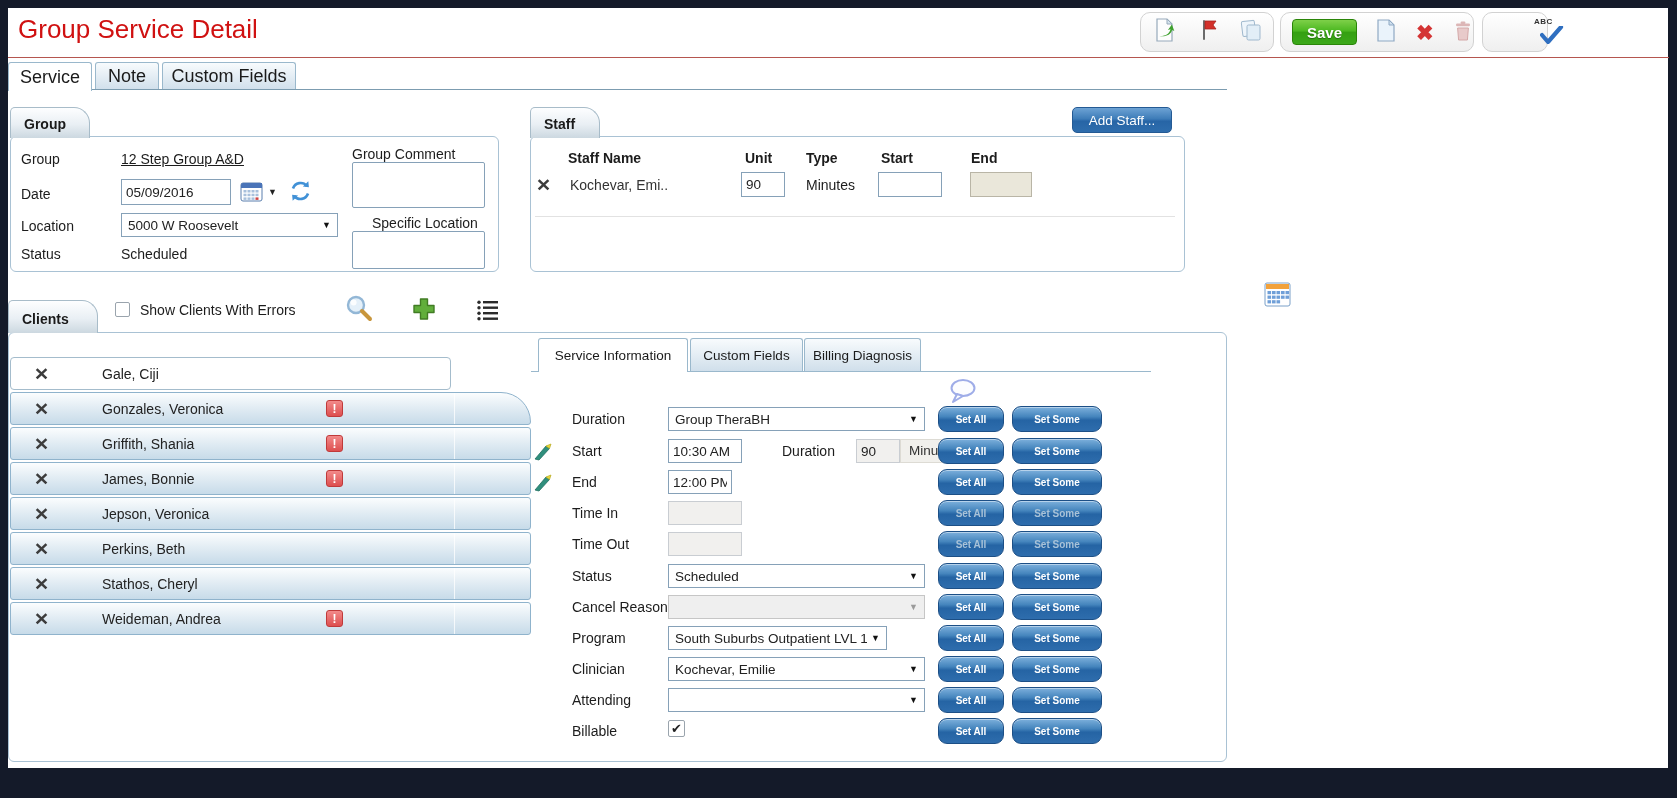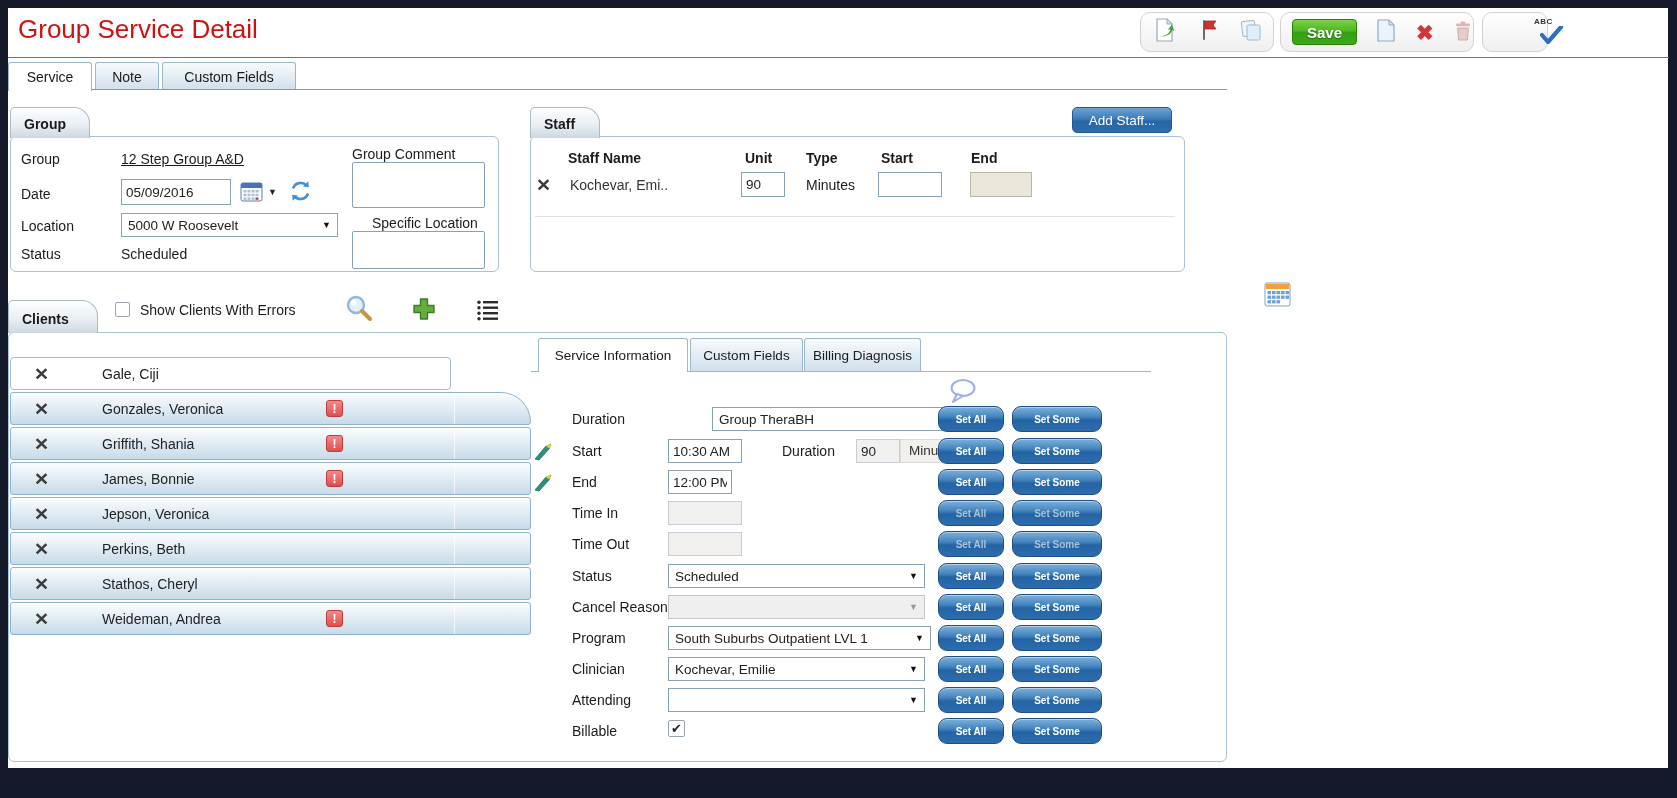--- a/index.html
+++ b/index.html
@@ -20,21 +20,21 @@
   .savebtn{height:24px;padding:0 14px;display:flex;align-items:center;justify-content:center;
            background:linear-gradient(180deg,#7ed049 0%,#4cb821 45%,#35a012 52%,#3ba81a 100%);
            border:1px solid #2a8508;border-radius:4px;color:#fff;font-weight:bold;font-size:15px;
            text-shadow:0 1px 1px rgba(0,0,0,.35);cursor:pointer;}
   .closeglyph{font-size:21px;font-weight:bold;color:#d43434;line-height:1;}
   .abcwrap{position:relative;width:34px;height:30px;margin-left:38px;}
   .abcwrap .abctxt{position:absolute;left:2px;top:0;font-size:8px;font-weight:bold;color:#333;letter-spacing:.5px;}
   .abcwrap svg{position:absolute;left:8px;top:9px;}
   
   .mtab{position:absolute;top:62px;height:28px;display:flex;align-items:center;justify-content:center;
-        font-size:14px;background:linear-gradient(180deg,#f8fbfd,#d0dfeb);
+        font-size:18px;background:linear-gradient(180deg,#f8fbfd,#d0dfeb);
         border:1px solid #9ab8cc;border-bottom:none;border-radius:3px 3px 0 0;box-sizing:border-box;cursor:pointer;}
   .mtab.active{background:#fff;height:29px;z-index:2;}
   .tabline{position:absolute;left:8px;top:89px;width:1219px;height:1px;background:#7c9cb0;}
   
   .panel{position:absolute;border:1px solid #a9c2d4;border-radius:6px;background:#fff;box-sizing:border-box;}
   .ftab{position:absolute;display:flex;align-items:flex-end;padding:0 14px 6px 13px;box-sizing:border-box;
         font-size:14px;font-weight:bold;background:linear-gradient(180deg,#fdfeff 0%,#e9eff4 55%,#ccd8e0 100%);
         border:1px solid #a8bcc9;border-bottom:none;border-radius:5px 16px 0 0;z-index:4;}
   
   .ti{position:absolute;border:1px solid #86a1b8;background:#fff;font-family:"Liberation Sans",sans-serif;
@@ -353,21 +353,21 @@
   <div class="stabline"></div>
 
   <span class="ab icon" style="left:948px;top:378px;z-index:4;">
     <svg width="30" height="27" viewBox="0 0 30 27">
         <ellipse cx="15" cy="10" rx="11.5" ry="8" fill="#fcfdff" stroke="#9fade8" stroke-width="2"></ellipse>
         <path d="M9 16l-4 8 10-6z" fill="#fcfdff" stroke="#9fade8" stroke-width="2" stroke-linejoin="round"></path>
       </svg>
   </span>
 
   <span class="lbl" style="left:572px;top:411px;">Duration</span>
-  <div class="sel" style="left:668px;top:407px;width:257px;margin-left:44px;">
+  <div class="sel" style="left:668px;top:407px;width:257px;">
     <span class="tx">Group TheraBH</span>
     <span class="caret">▼</span>
   </div>
 
   <span class="ab" style="left:533px;top:441px;">
     <svg width="20" height="20" viewBox="0 0 20 20">
         <path d="M2 18L13 5l3.5 2.5L6 19z" fill="#2f8f7d" stroke="#1f6f5f" stroke-width=".8"></path>
         <path d="M13 5l3.5 2.5L18 3z" fill="#e8d93a" stroke="#b8a920" stroke-width=".7"></path>
       </svg>
   </span>
@@ -398,21 +398,21 @@
     <span class="caret">▼</span>
   </div>
 
   <span class="lbl" style="left:572px;top:599px;">Cancel Reason</span>
   <div class="sel dis" style="left:668px;top:595px;width:257px;">
     <span class="tx"></span>
     <span class="caret">▼</span>
   </div>
 
   <span class="lbl" style="left:572px;top:630px;">Program</span>
-  <div class="sel" style="left:668px;top:626px;width:263px;justify-content:flex-end;">
+  <div class="sel" style="left:668px;top:626px;width:219px;justify-content:flex-end;">
     <span class="tx">South Suburbs Outpatient LVL 1</span>
     <span class="caret">▼</span>
   </div>
 
   <span class="lbl" style="left:572px;top:661px;">Clinician</span>
   <div class="sel" style="left:668px;top:657px;width:257px;">
     <span class="tx">Kochevar, Emilie</span>
     <span class="caret">▼</span>
   </div>
 

